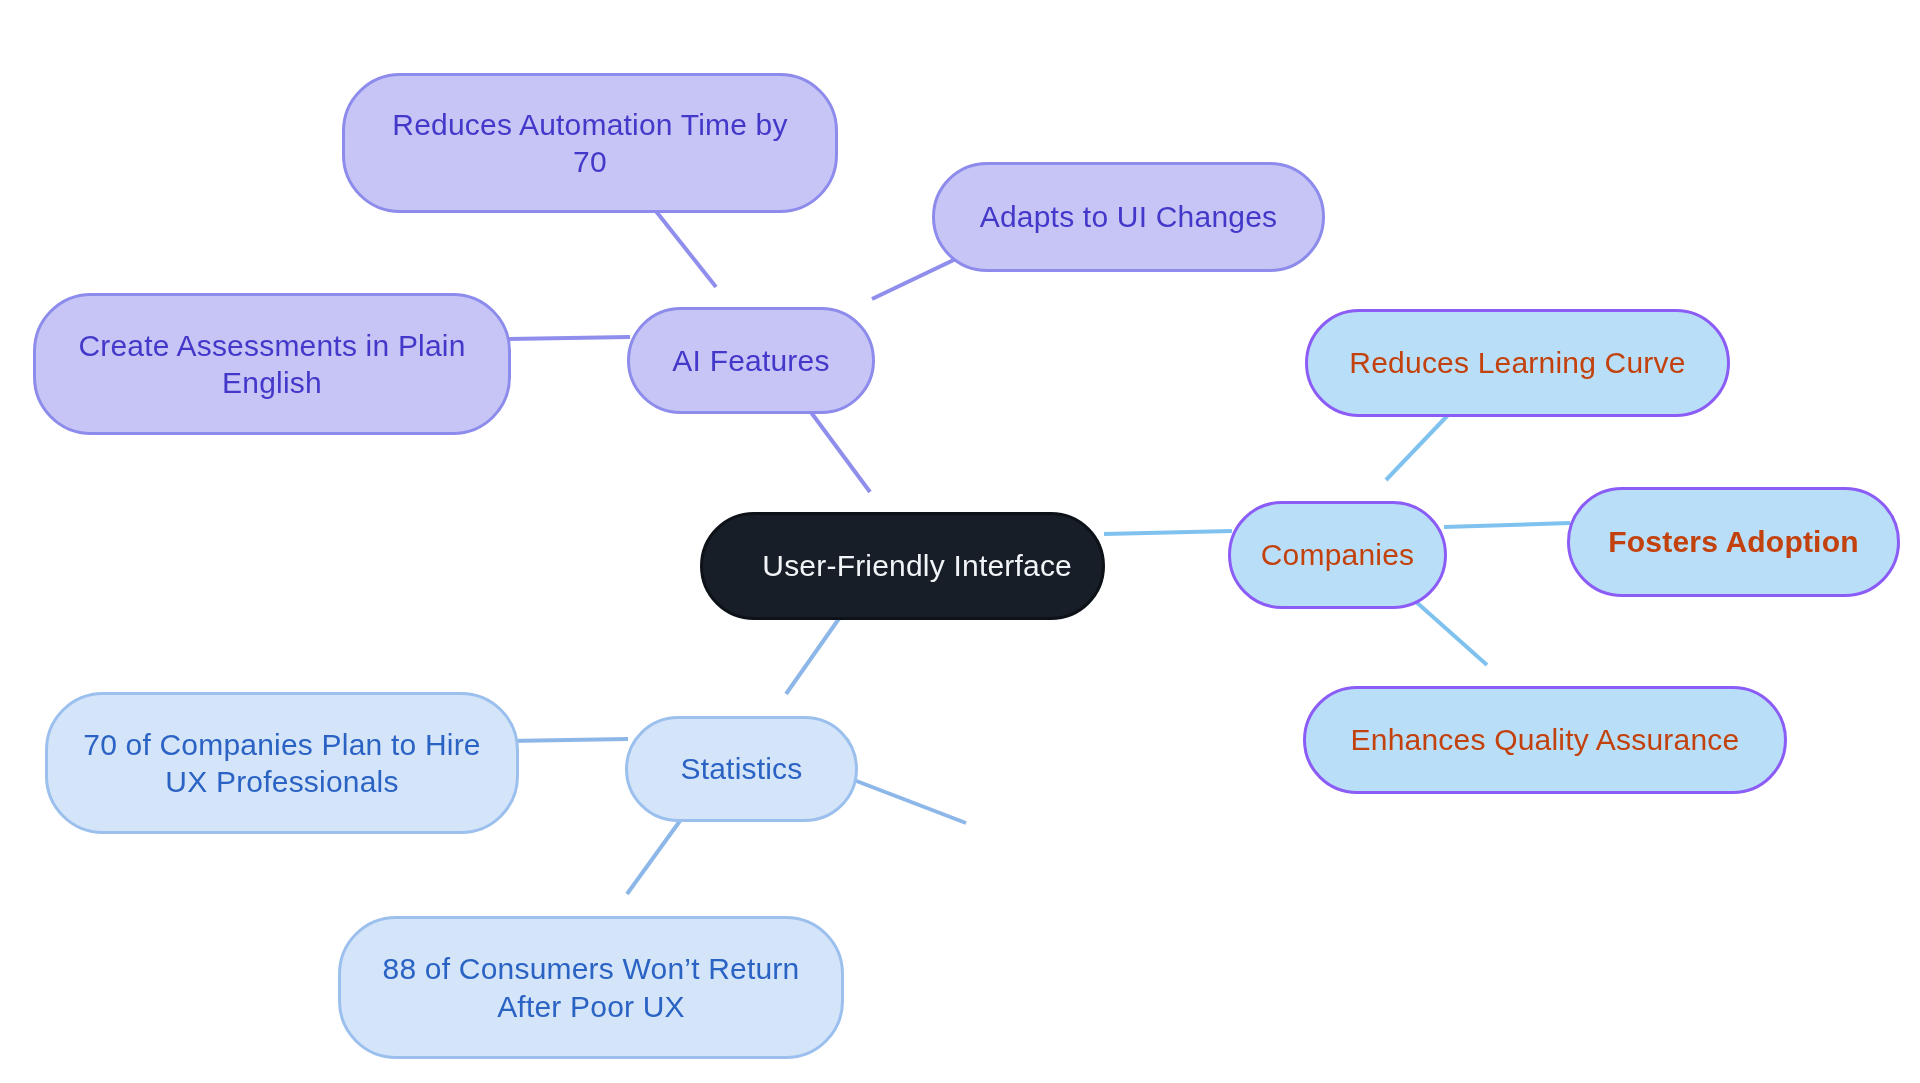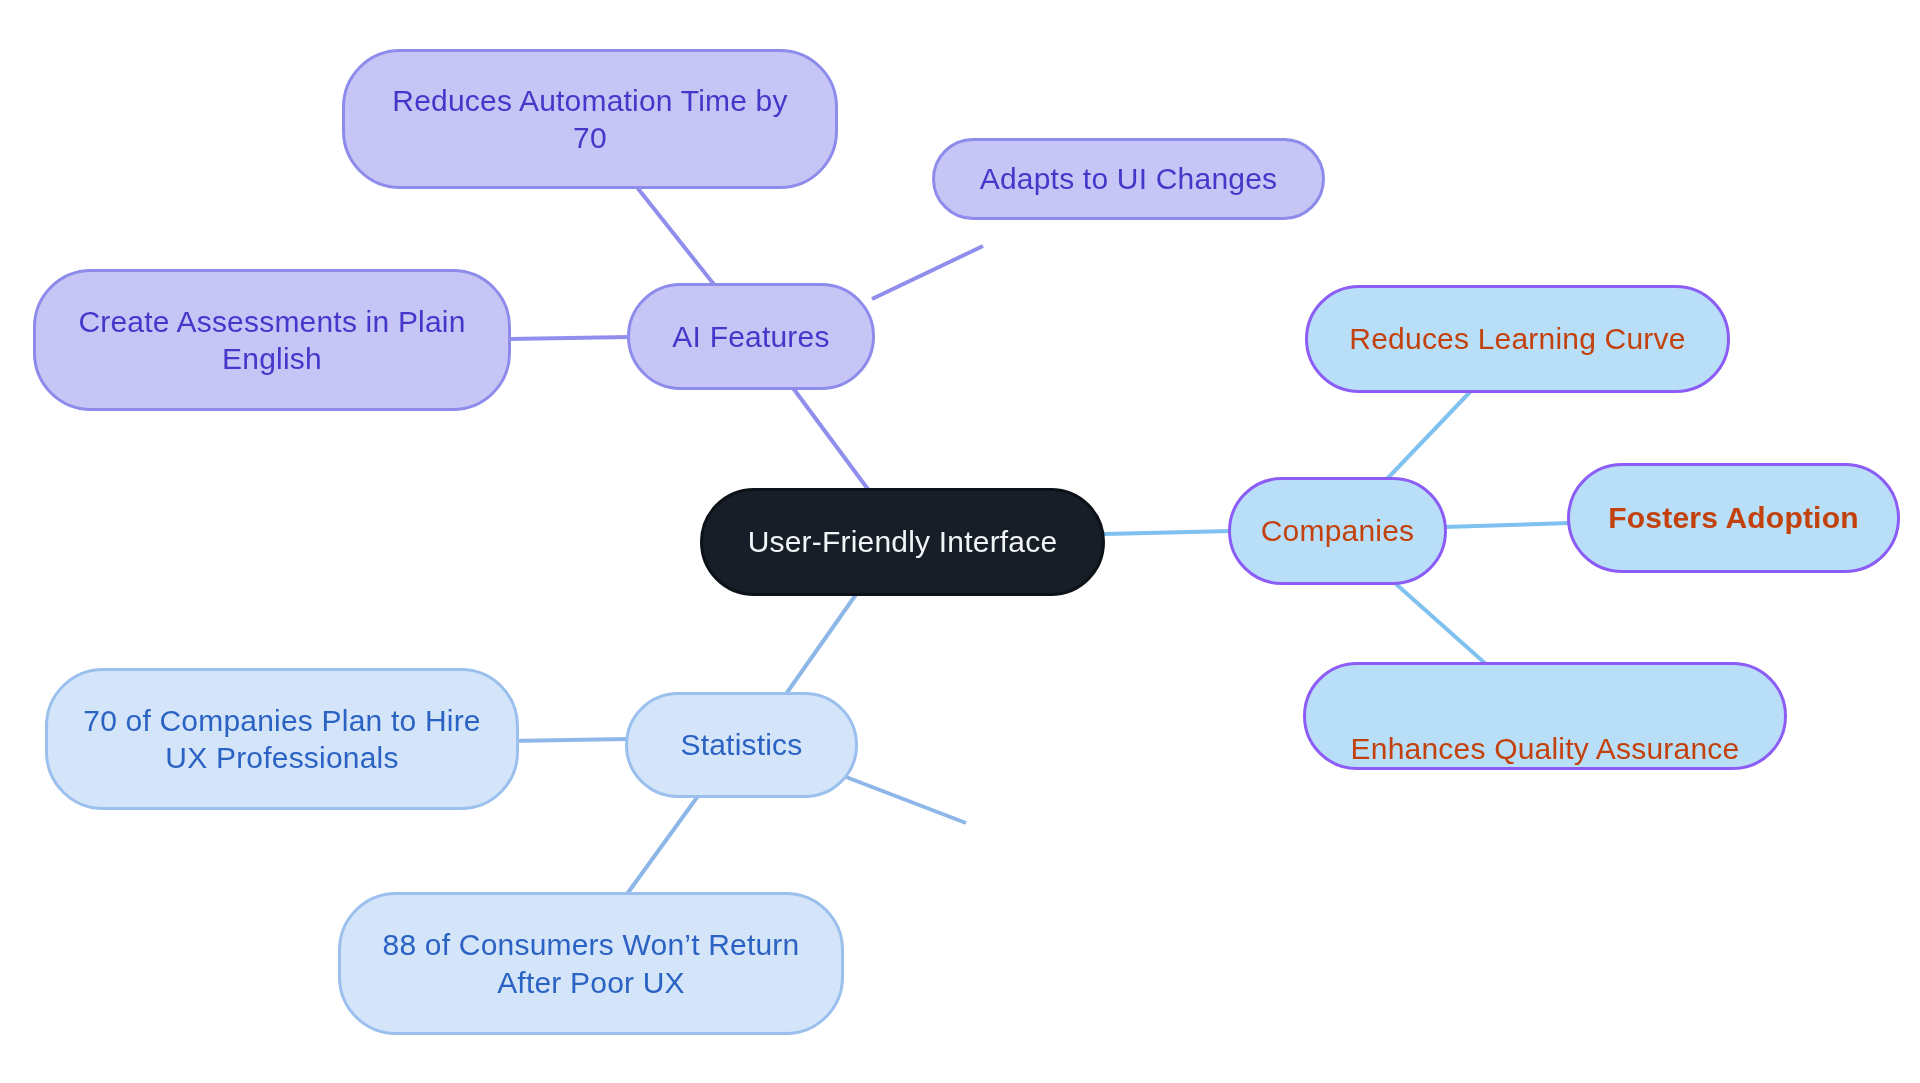--- a/index.html
+++ b/index.html
@@ -27,27 +27,29 @@
     display: flex;
     align-items: center;
     justify-content: center;
     text-align: center;
     border-radius: 58px;
     font-size: 30px;
     line-height: 1.25;
     padding: 0 30px;
     letter-spacing: 0.2px;
     cursor: default;
+    margin-top: 24px;
   }
 
   
   .node--central {
     background: #171e28;
     border: 3px solid #0d1218;
     color: #f2f5f7;
+    justify-content: flex-end;
   }
   .node--ai {
     background: #c7c5f5;
     border: 3px solid #8d8beb;
     color: #4338ca;
   }
   .node--us {
     background: #b9def8;
     border: 3px solid #8b5cf6;
     color: #c2410c;
@@ -56,27 +58,27 @@
     background: #d4e4f9;
     border: 3px solid #9cc0ee;
     color: #2a63c4;
   }
 
   
   #n-central { left: 700px;  top: 488px;  width: 405px; height: 108px; }
 
   #n-ai      { left: 627px;  top: 283px;  width: 248px; height: 107px; }
   #n-ai-c1   { left: 342px;  top: 49px;   width: 496px; height: 140px; }
-  #n-ai-c2   { left: 932px;  top: 138px;  width: 393px; height: 82px; }
+  #n-ai-c2   { left: 932px;  top: 138px;  width: 393px; height: 110px; }
   #n-ai-c3   { left: 33px;   top: 269px;  width: 478px; height: 142px; }
 
   #n-us      { left: 1228px; top: 477px;  width: 219px; height: 108px; }
   #n-us-c1   { left: 1305px; top: 285px;  width: 425px; height: 108px; }
   #n-us-c2   { left: 1567px; top: 463px;  width: 333px; height: 110px; font-weight: bold; }
-  #n-us-c3   { left: 1303px; top: 662px;  width: 484px; height: 108px; align-items: flex-end; }
+  #n-us-c3   { left: 1303px; top: 662px;  width: 484px; height: 108px; }
 
   #n-st      { left: 625px;  top: 692px;  width: 233px; height: 106px; text-align: right; }
   #n-st-c1   { left: 45px;   top: 668px;  width: 474px; height: 142px; }
   #n-st-c2   { left: 338px;  top: 892px;  width: 506px; height: 143px; }
   #n-st-c3   { left: 932px;  top: 820px;  width: 481px; height: 142px; }
 </style>
 </head>
 <body>
 
 <div class="canvas">

